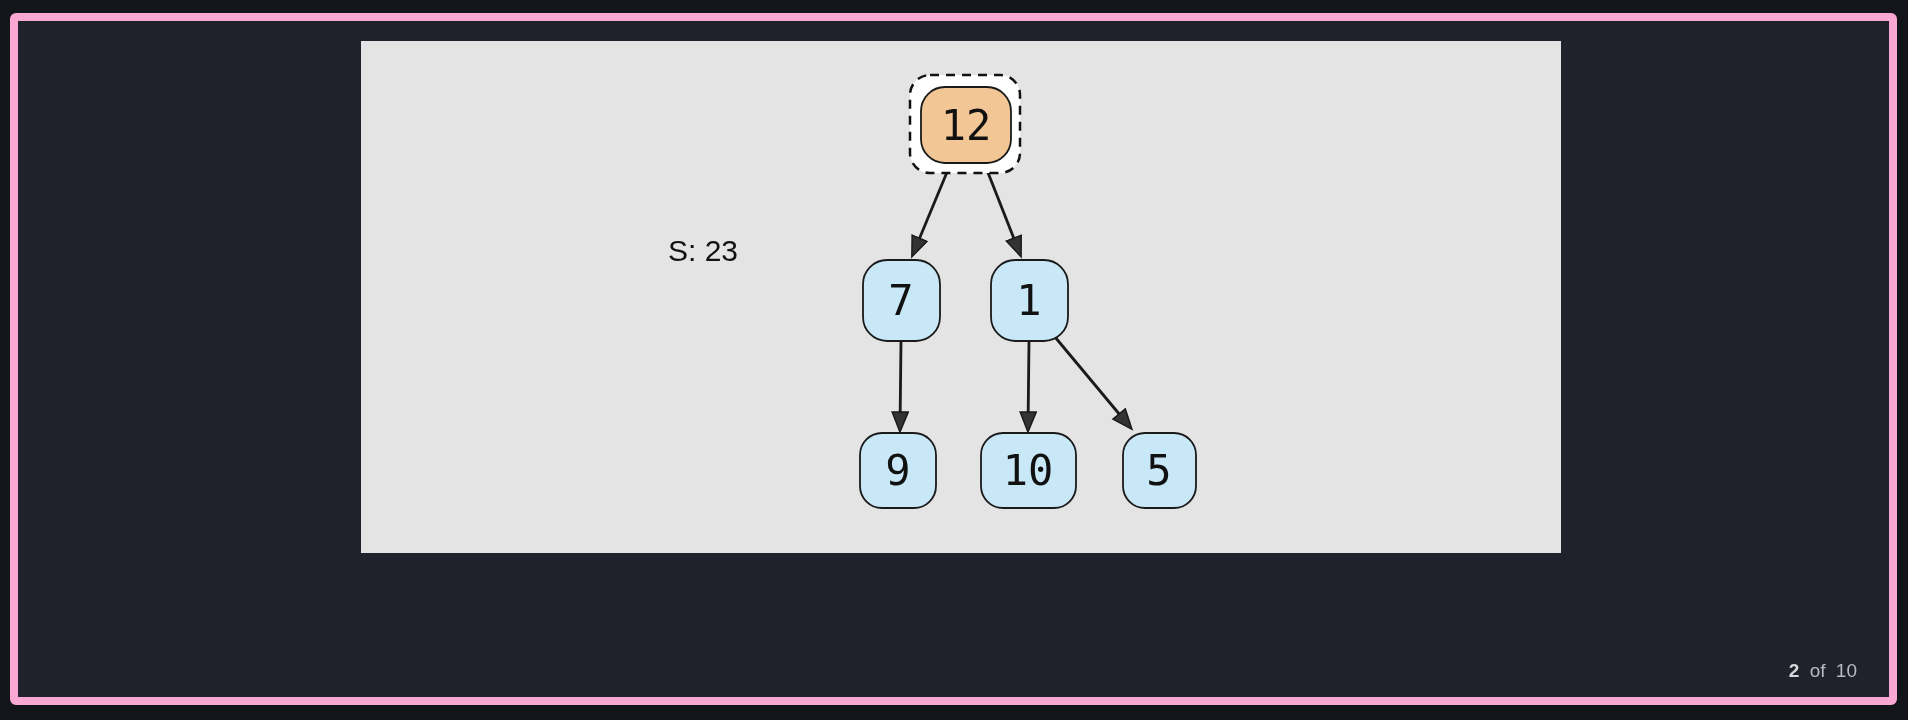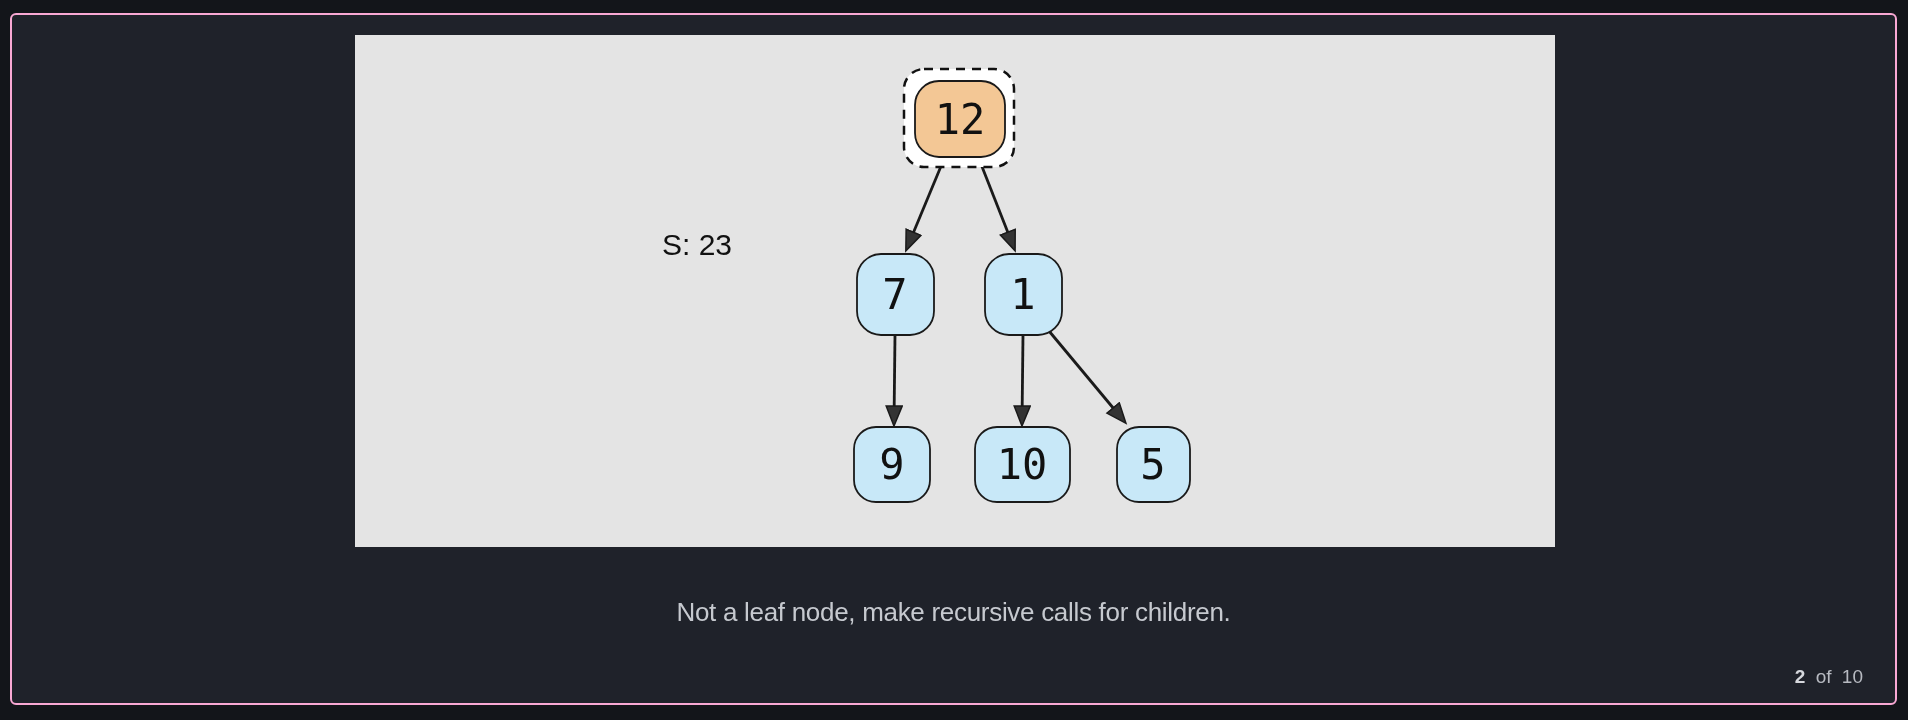--- a/index.html
+++ b/index.html
@@ -8,21 +8,21 @@
     background: #13151a;
     font-family: "Liberation Sans", sans-serif;
     overflow: hidden;
     position: relative;
   }
   .slide-panel {
     position: absolute;
     left: 10px; top: 13px;
     width: 1887px; height: 692px;
     background: #1f222a;
-    border: 2px solid #f9a8d4;
+    border: 8px solid #f9a8d4;
     border-radius: 6px;
   }
   .diagram-canvas {
     position: absolute;
     left: 343px; top: 20px;
     width: 1200px; height: 512px;
     background: #e4e4e4;
   }
   .diagram-canvas svg { display: block; width: 1200px; height: 512px; }
 
@@ -112,21 +112,20 @@
       </g>
       <g>
         <rect class="node-rect" x="762" y="392" width="73" height="75" rx="22" fill="#c8e8f8"></rect>
         <text class="node-label" x="798" y="444">5</text>
       </g>
 
       <text class="sum-label" x="307" y="220">S: 23</text>
     </svg>
   </div>
 
-  <div class="caption">Not a leaf node, make recursive calls for children.</div>
 
   <div class="page-indicator">
     <span class="current">2</span>
     <span>of</span>
     <span>10</span>
   </div>
 
 </div>
 
 </body></html>

